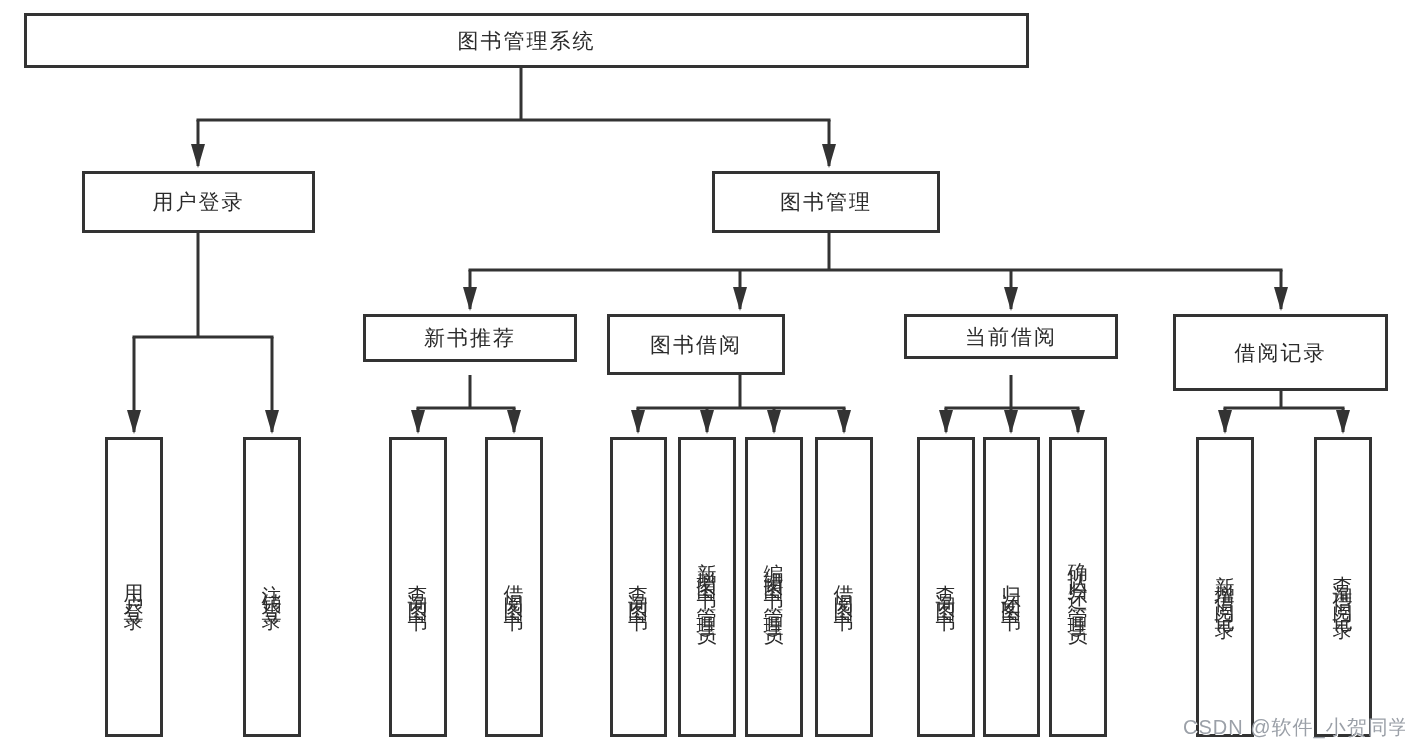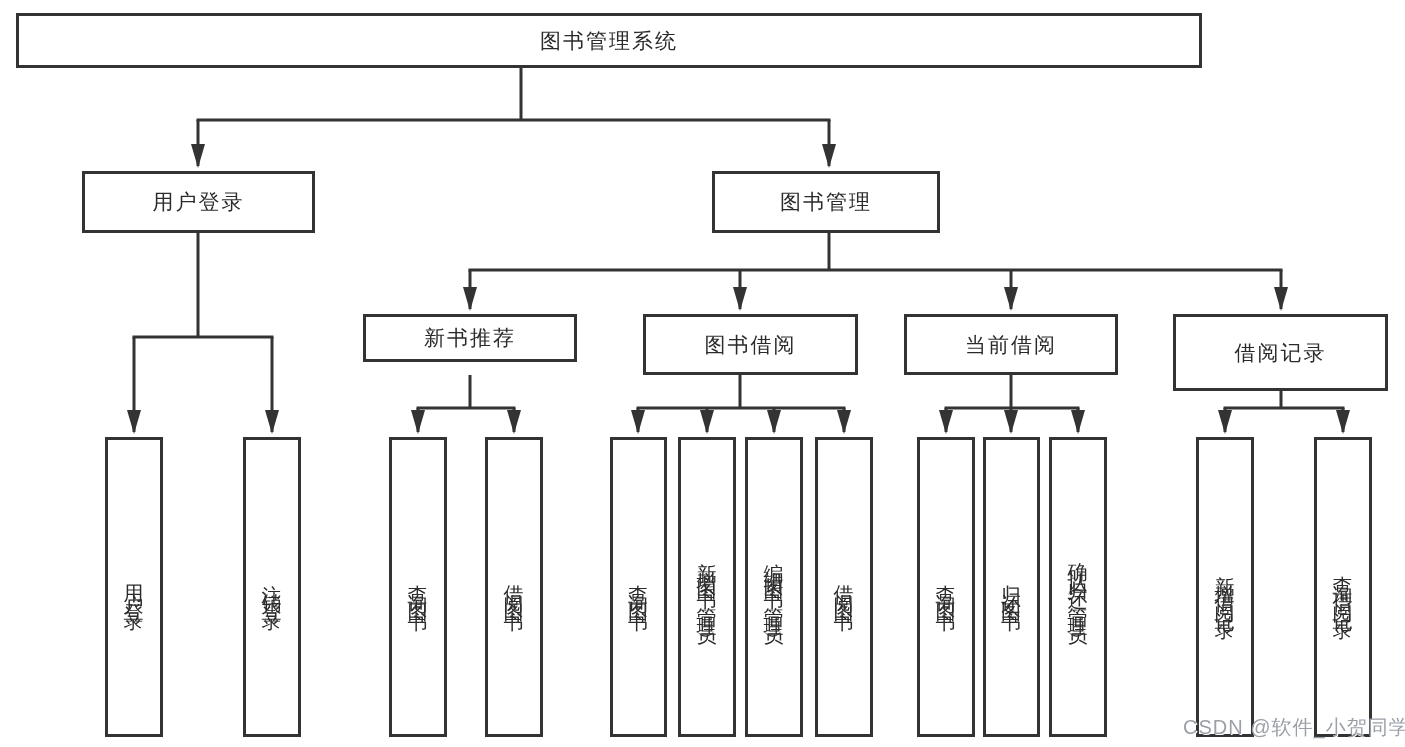--- a/index.html
+++ b/index.html
@@ -91,38 +91,38 @@
       <line x1="1011" y1="408" x2="1011" y2="432" marker-end="url(#arw)"></line>
       <line x1="1078" y1="408" x2="1078" y2="432" marker-end="url(#arw)"></line>
 
       <line x1="1281" y1="375" x2="1281" y2="408"></line>
       <line x1="1223.5" y1="408" x2="1344.5" y2="408"></line>
       <line x1="1225" y1="408" x2="1225" y2="432" marker-end="url(#arw)"></line>
       <line x1="1343" y1="408" x2="1343" y2="432" marker-end="url(#arw)"></line>
     </g>
   </svg>
 
-  <div class="node h" style="left:16px; top:13px; width:1186px; height:55px;">
+  <div class="node h" style="left:24px; top:13px; width:1005px; height:55px;">
     <span>图书管理系统</span>
   </div>
 
   <div class="node h" style="left:82px; top:171px; width:233px; height:62px;">
     <span>用户登录</span>
   </div>
   <div class="node h" style="left:712px; top:171px; width:228px; height:62px;">
     <span>图书管理</span>
   </div>
 
   <div class="node h" style="left:363px; top:314px; width:214px; height:48px;">
     <span>新书推荐</span>
   </div>
-  <div class="node h" style="left:643px; top:314px; width:215px; height:61px;">
+  <div class="node h" style="left:607px; top:314px; width:178px; height:61px;">
     <span>图书借阅</span>
   </div>
-  <div class="node h" style="left:904px; top:314px; width:214px; height:61px;">
+  <div class="node h" style="left:904px; top:314px; width:214px; height:45px;">
     <span>当前借阅</span>
   </div>
   <div class="node h" style="left:1173px; top:314px; width:215px; height:77px;">
     <span>借阅记录</span>
   </div>
 
   <div class="node leaf" style="left:105px; top:437px; width:58px; height:300px;">
     <span class="vtext">用户登录</span>
   </div>
   <div class="node leaf" style="left:243px; top:437px; width:58px; height:300px;">

